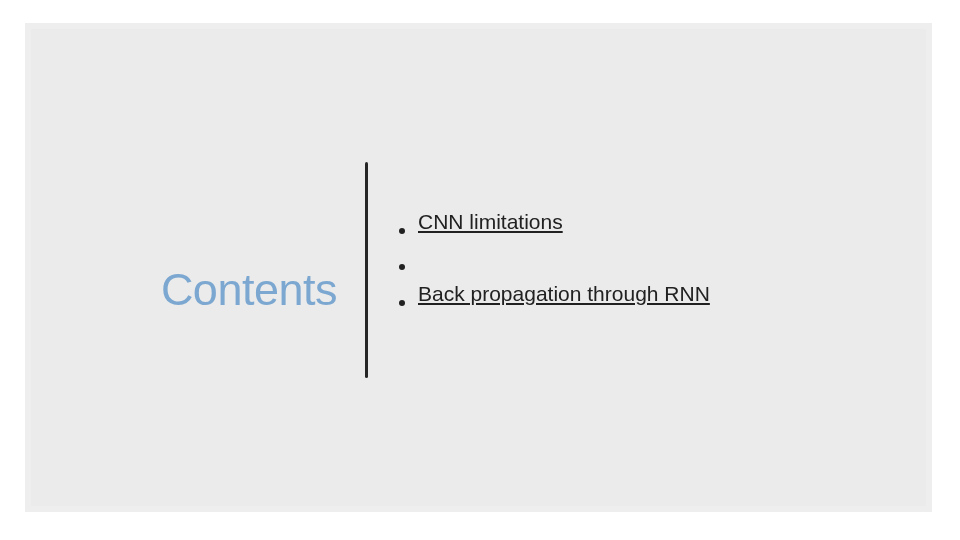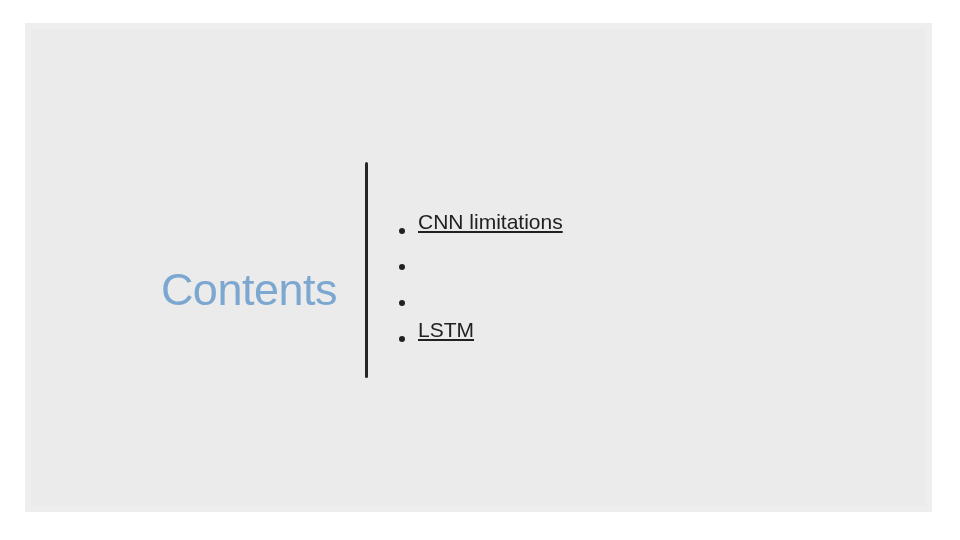--- a/index.html
+++ b/index.html
@@ -84,20 +84,17 @@
     <ul class="bullets">
       <li>
         <span class="dot"></span>
         <span>CNN limitations</span>
       </li>
       <li>
         <span class="dot"></span>
       </li>
       <li>
         <span class="dot"></span>
-      </li>
-      <li>
-        <span class="dot"></span>
-        <span>LSTM</span>
+        <span>Back propagation through RNN</span>
       </li>
     </ul>
   </div>
 </div>
 
 </body></html>

